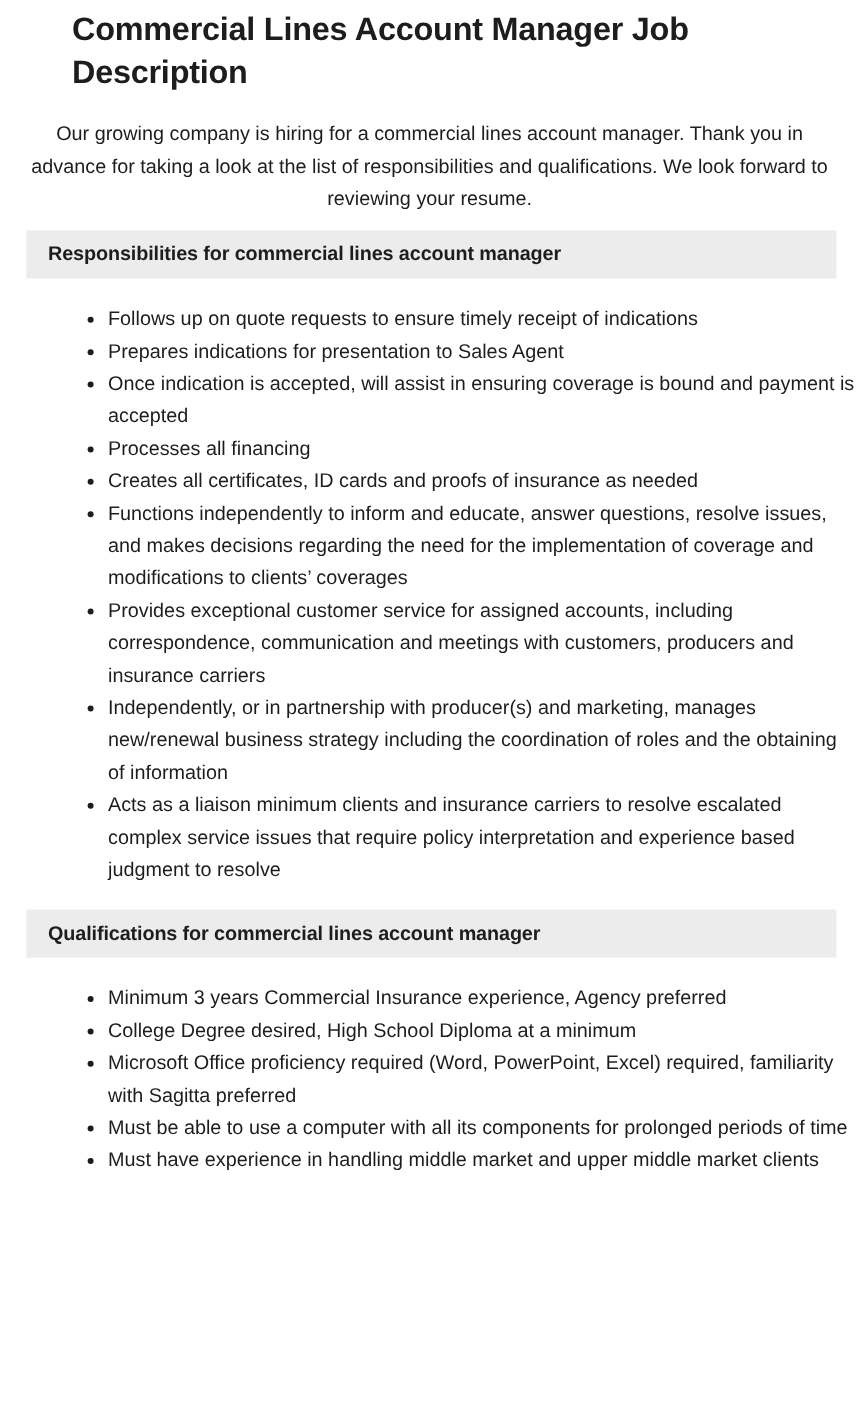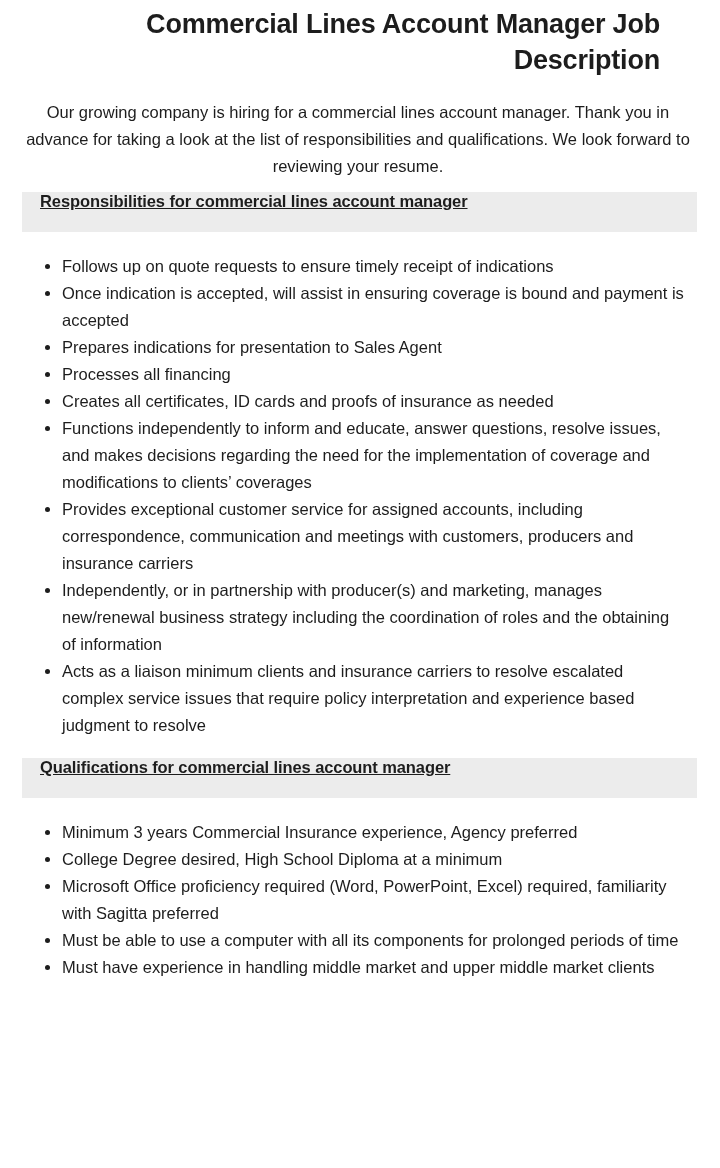--- a/index.html
+++ b/index.html
@@ -12,48 +12,47 @@
   body {
     height: 1168px;
     overflow: hidden;
   }
   .doc-title {
     margin: 6px auto 0;
     max-width: 600px;
     font-size: 27px;
     line-height: 36px;
     font-weight: bold;
-    text-align: right;
+    text-align: left;
     letter-spacing: -0.2px;
   }
   .intro {
     margin: 21px 20px 0;
     max-width: 676px;
     font-size: 16.5px;
     line-height: 27px;
     text-align: center;
   }
   .section-bar {
     margin: 12px 23px 0 22px;
     height: 40px;
     background: #ececec;
     display: flex;
-    align-items: flex-start;
+    align-items: center;
     padding: 0 18px;
-    text-decoration: underline;
   }
   .section-bar h2 {
     font-size: 16.5px;
     font-weight: bold;
     letter-spacing: -0.1px;
   }
   ul.bullets {
     list-style: none;
     margin: 21px 0 19px;
-    padding-left: 62px;
+    padding-left: 90px;
   }
   ul.bullets li {
     position: relative;
     max-width: 622px;
     font-size: 16.5px;
     line-height: 27px;
   }
   ul.bullets li::before {
     content: "";
     position: absolute;
@@ -71,22 +70,22 @@
 <h1 class="doc-title">Commercial Lines Account Manager Job Description</h1>
 
 <p class="intro">Our growing company is hiring for a commercial lines account manager. Thank you in advance for taking a look at the list of responsibilities and qualifications. We look forward to reviewing your resume.</p>
 
 <div class="section-bar">
   <h2>Responsibilities for commercial lines account manager</h2>
 </div>
 
 <ul class="bullets">
   <li>Follows up on quote requests to ensure timely receipt of indications</li>
+  <li>Prepares indications for presentation to Sales Agent</li>
   <li>Once indication is accepted, will assist in ensuring coverage is bound and payment is accepted</li>
-  <li>Prepares indications for presentation to Sales Agent</li>
   <li>Processes all financing</li>
   <li>Creates all certificates, ID cards and proofs of insurance as needed</li>
   <li>Functions independently to inform and educate, answer questions, resolve issues, and makes decisions regarding the need for the implementation of coverage and modifications to clients’ coverages</li>
   <li>Provides exceptional customer service for assigned accounts, including correspondence, communication and meetings with customers, producers and insurance carriers</li>
   <li>Independently, or in partnership with producer(s) and marketing, manages new/renewal business strategy including the coordination of roles and the obtaining of information</li>
   <li>Acts as a liaison minimum clients and insurance carriers to resolve escalated complex service issues that require policy interpretation and experience based judgment to resolve</li>
 </ul>
 
 <div class="section-bar">
   <h2>Qualifications for commercial lines account manager</h2>

